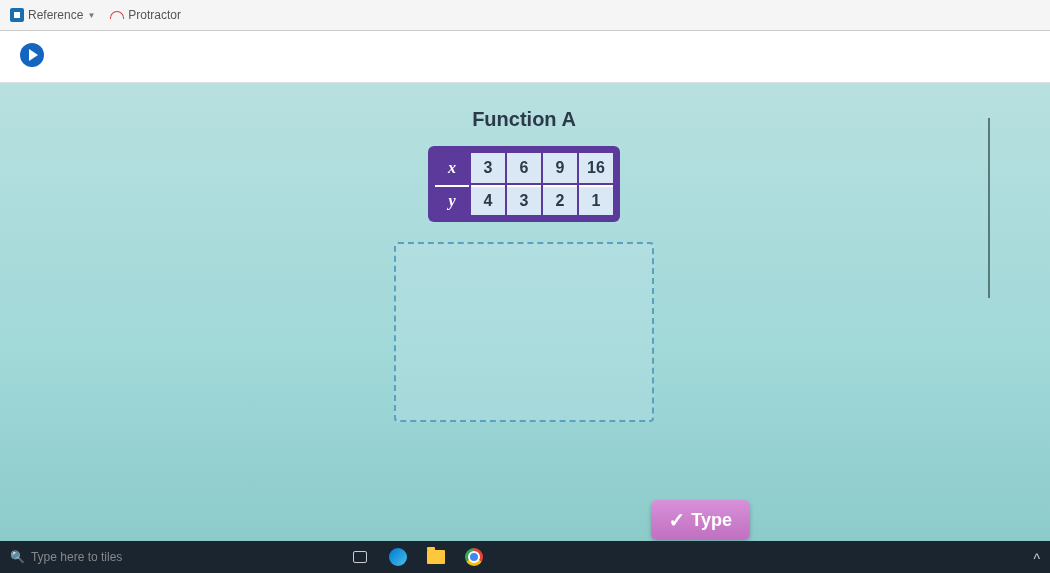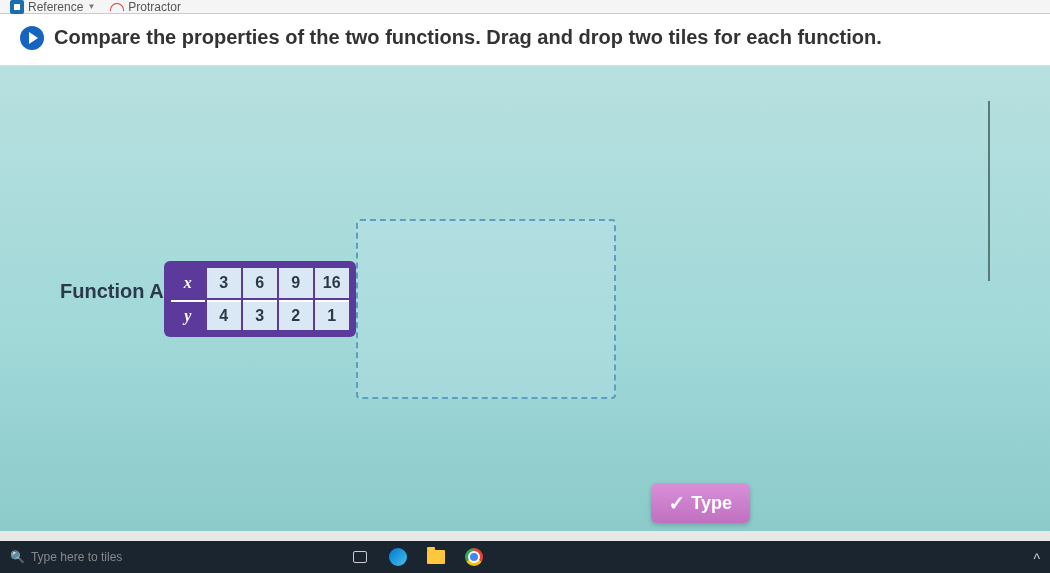--- a/index.html
+++ b/index.html
@@ -10,21 +10,21 @@
       overflow: hidden;
       background: #e8e8e8;
       position: relative;
     }
     .toolbar {
       background: #f5f5f5;
       border-bottom: 1px solid #ccc;
       display: flex;
       padding: 2px 10px;
       gap: 15px;
-      height: 14px;
+      height: 31px;
       align-items: center;
       font-size: 12px;
       color: #555;
     }
     .toolbar-item {
       display: flex;
       align-items: center;
       gap: 4px;
     }
     .toolbar-icon {
@@ -94,20 +94,21 @@
     .content-area {
       background: linear-gradient(180deg, #b8e0e0 0%, #a0d8d8 60%, #8ccaca 100%);
       height: 465px;
       padding: 25px 60px;
       display: flex;
       position: relative;
     }
     .function-panel {
       flex: 1;
       display: flex;
+      flex-direction: column;
       align-items: center;
       position: relative;
     }
     .divider {
       width: 2px;
       background: #5a7a7a;
       height: 180px;
       margin-top: 10px;
     }
     .function-title {
@@ -298,21 +299,20 @@
   <div class="toolbar-item">
     <span class="toolbar-icon">
         <span class="protractor-icon"></span>
       </span>
     <span>Protractor</span>
   </div>
 </div>
 
 <div class="instruction-bar">
   <div class="play-icon"></div>
-  <div class="instruction-text">Compare the properties of the two functions. Drag and drop two tiles for each function.</div>
 </div>
 
 <div class="content-area">
   <div class="function-panel">
     <div class="function-title">Function A</div>
     <table class="func-table">
       <tbody>
           <tr>
         <td class="header-cell">x</td>
         <td class="data-cell">3</td>

